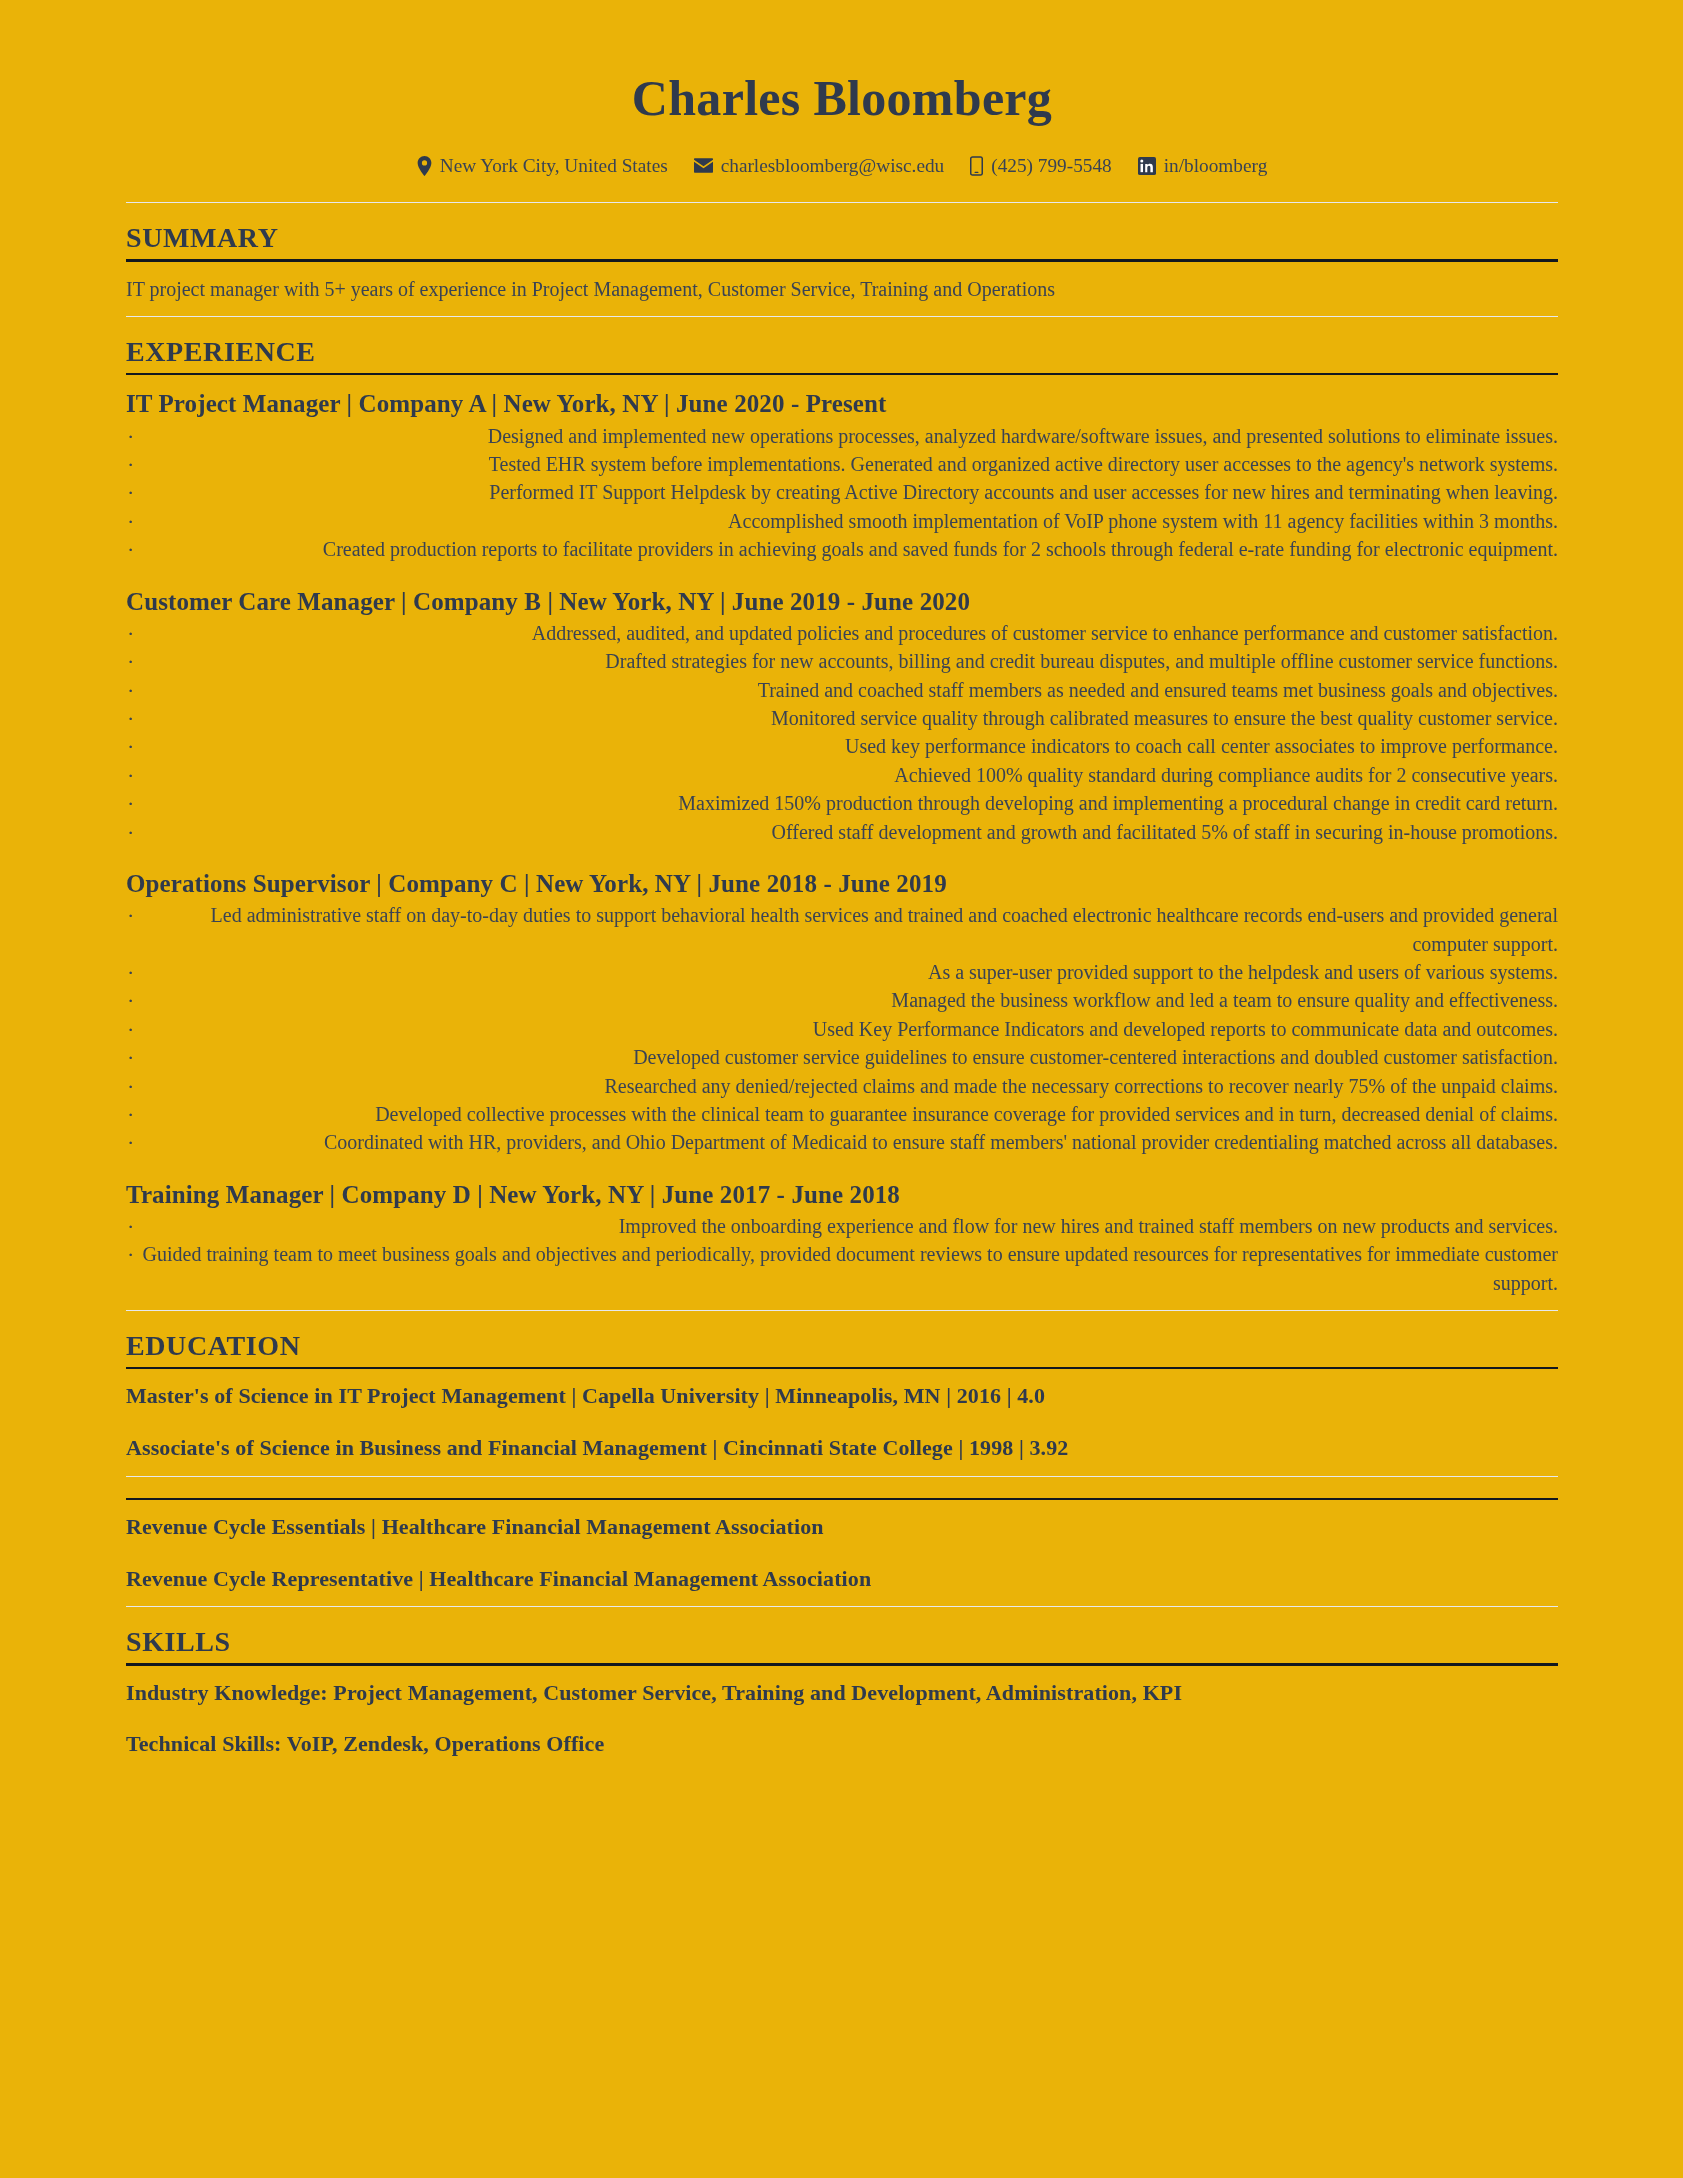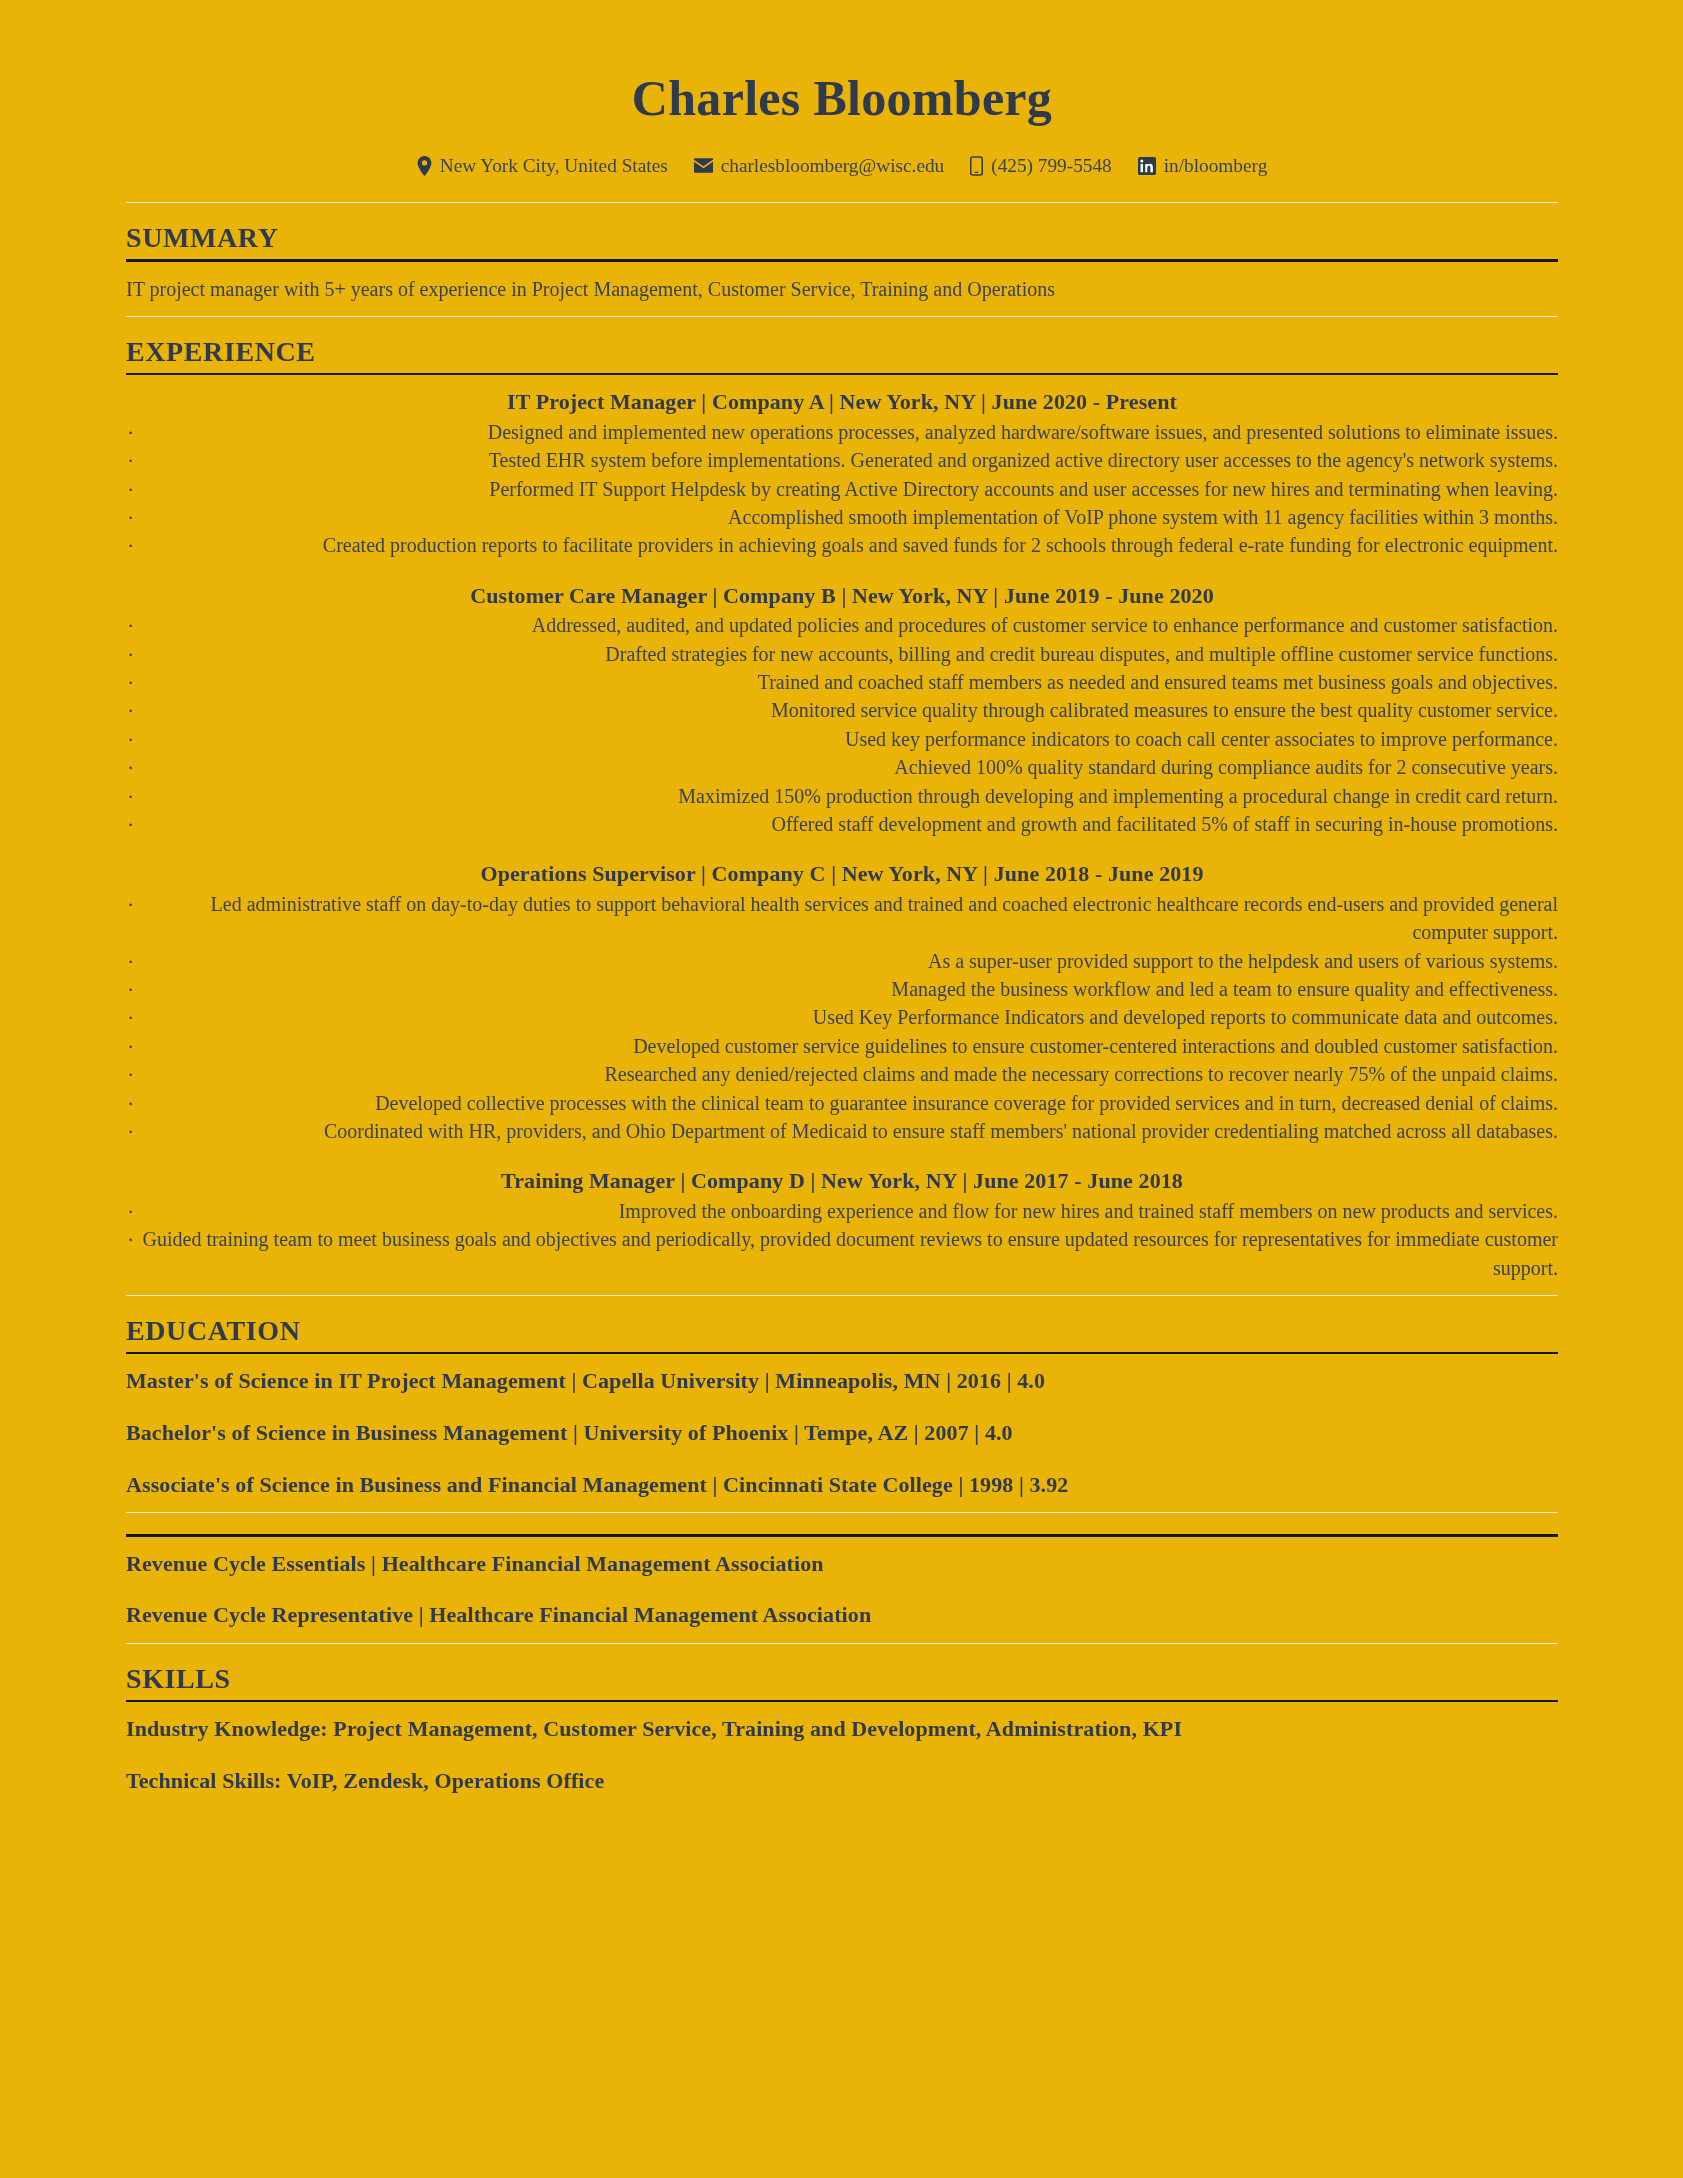--- a/index.html
+++ b/index.html
@@ -97,27 +97,26 @@
     font-size: 20px;
     line-height: 1.42;
     color: #3a4354;
     margin: 0;
   }
 
   
   .job { margin-bottom: 22px; }
   .job:last-child { margin-bottom: 0; }
   .job-title {
-    font-size: 22px;
+    font-size: 25px;
     font-weight: 700;
     color: #2f3a4d;
     line-height: 1.25;
     margin: 0 0 2px 0;
     letter-spacing: 0.1px;
-    text-align: center;
   }
   .bullets { margin: 0; padding: 0; list-style: none; }
   .bullets li {
     font-size: 20px;
     line-height: 1.42;
     color: #3a4354;
     position: relative;
     padding-left: 15px;
     margin: 0;
     text-align: right;
@@ -257,21 +256,20 @@
           <li>Guided training team to meet business goals and objectives and periodically, provided document reviews to ensure updated resources for representatives for immediate customer support.</li>
         </ul>
       </div>
     </div>
 
     <div class="section education">
       <div class="section-top-rule"></div>
       <div class="section-title">EDUCATION</div>
       <div class="section-rule"></div>
       <div class="entry">Master's of Science in IT Project Management | Capella University | Minneapolis, MN | 2016 | 4.0</div>
-      <div class="entry">Bachelor's of Science in Business Management | University of Phoenix | Tempe, AZ | 2007 | 4.0</div>
       <div class="entry">Associate's of Science in Business and Financial Management | Cincinnati State College | 1998 | 3.92</div>
     </div>
 
     <div class="section certifications">
       <div class="section-top-rule"></div>
       <div class="section-rule"></div>
       <div class="entry">Revenue Cycle Essentials | Healthcare Financial Management Association</div>
       <div class="entry">Revenue Cycle Representative | Healthcare Financial Management Association</div>
     </div>
 

